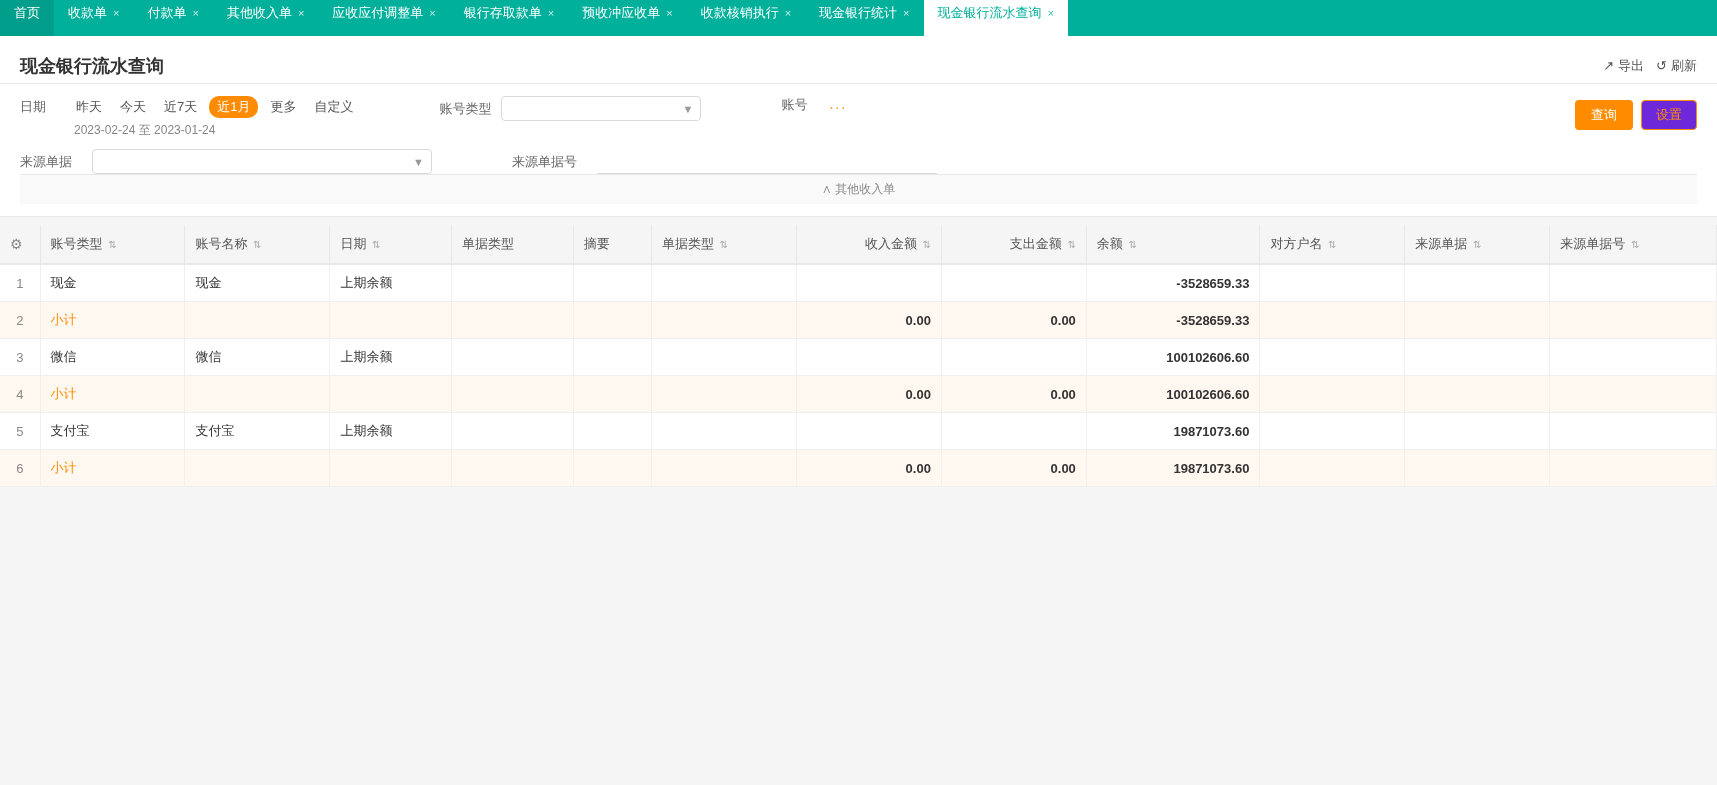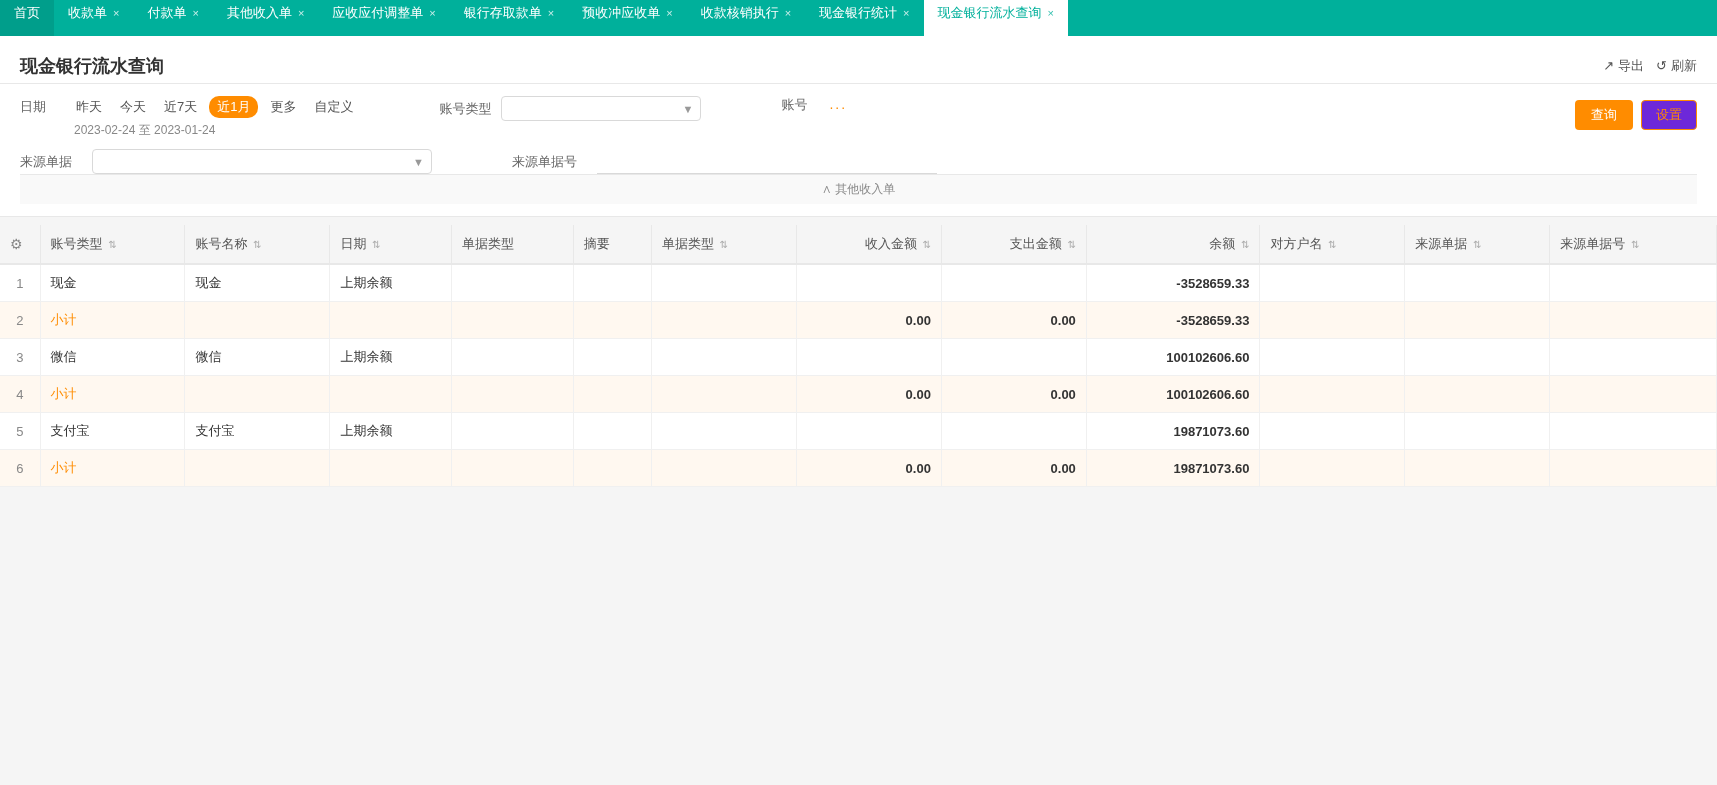--- a/index.html
+++ b/index.html
@@ -400,21 +400,21 @@
           <span class="sort-icon">⇅</span>
         </th>
         <th style="text-align:right;">
           <span>收入金额</span>
           <span class="sort-icon">⇅</span>
         </th>
         <th style="text-align:right;">
           <span>支出金额</span>
           <span class="sort-icon">⇅</span>
         </th>
-        <th style="text-align:right;">
+        <th style="">
           <span>余额</span>
           <span class="sort-icon">⇅</span>
         </th>
         <th>
           <span>对方户名</span>
           <span class="sort-icon">⇅</span>
         </th>
         <th>
           <span>来源单据</span>
           <span class="sort-icon">⇅</span>

